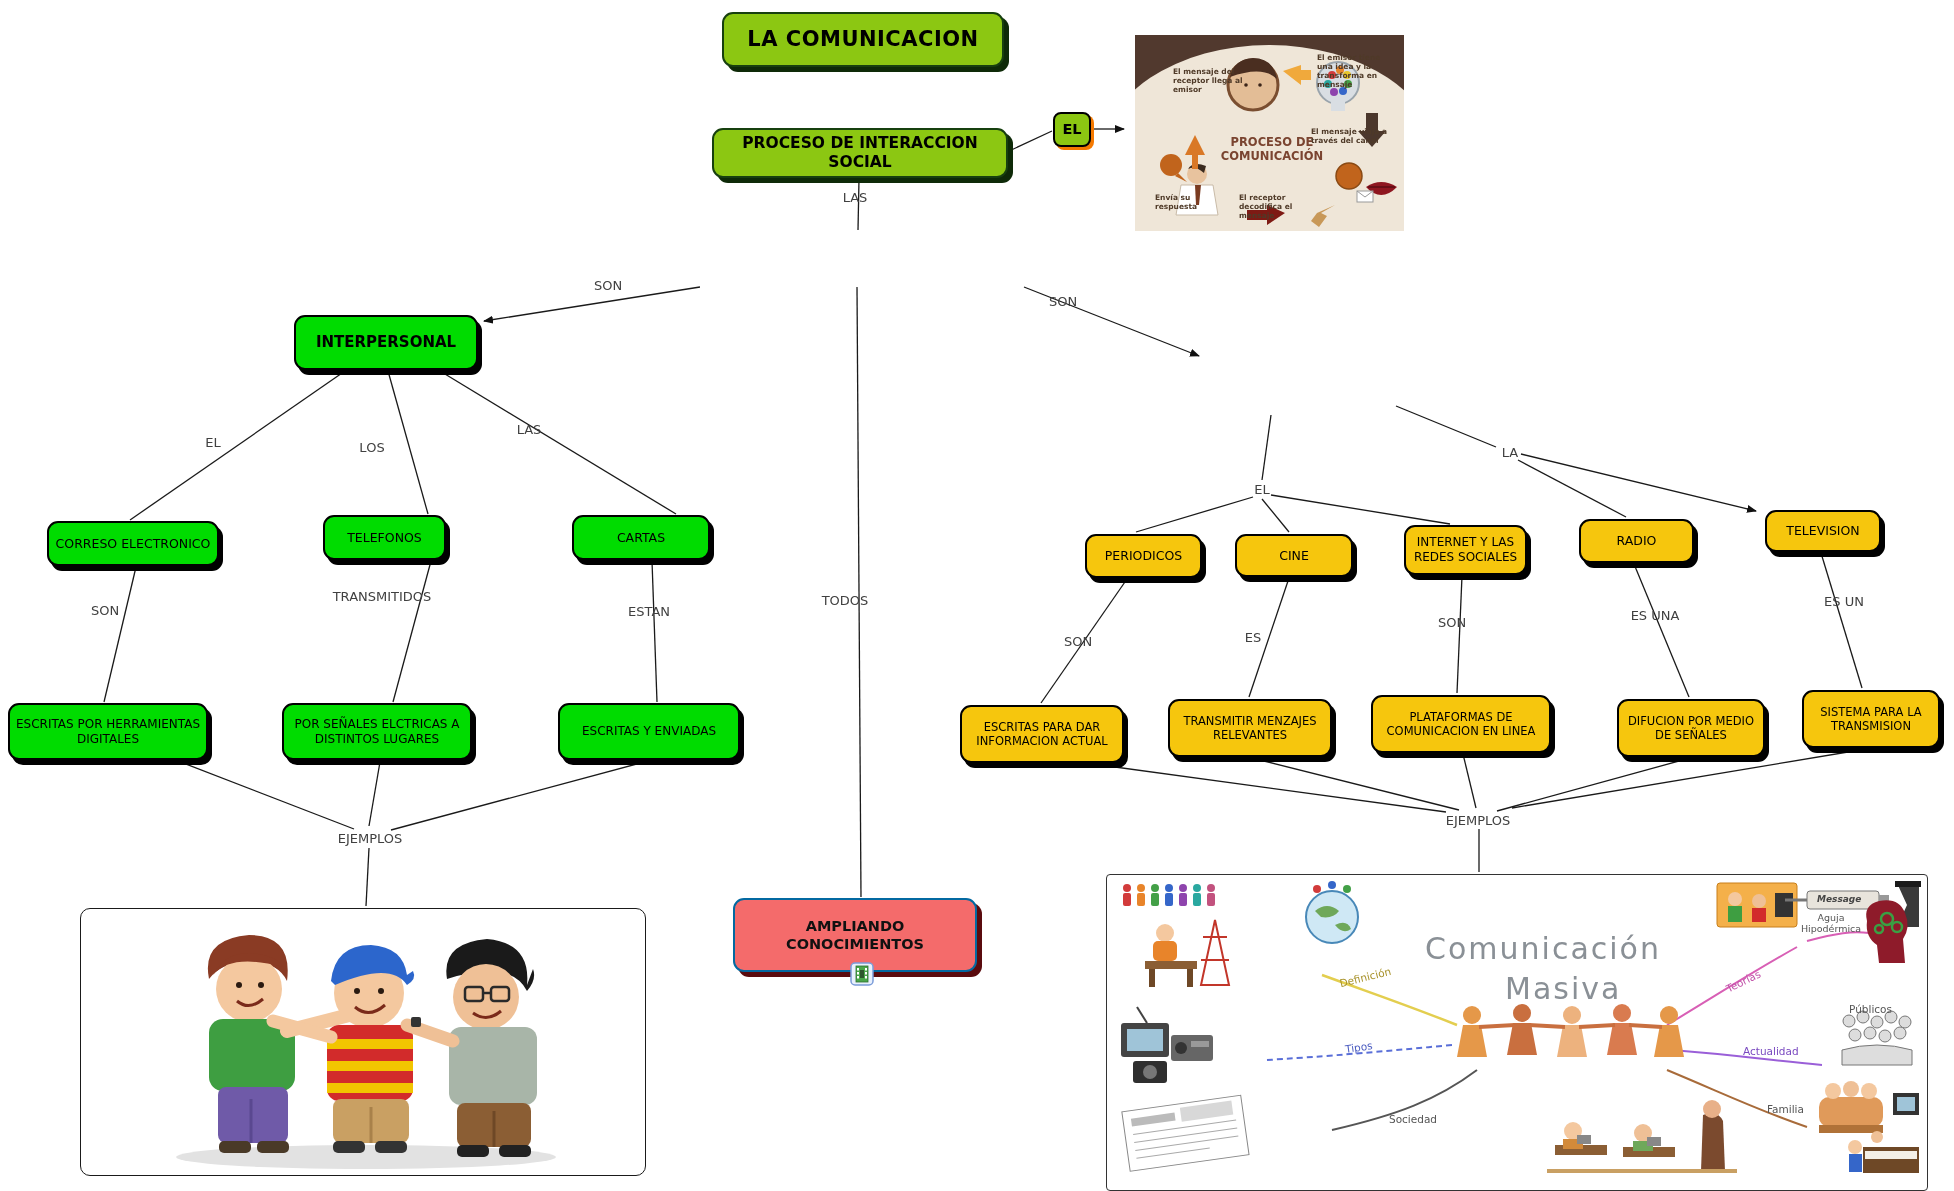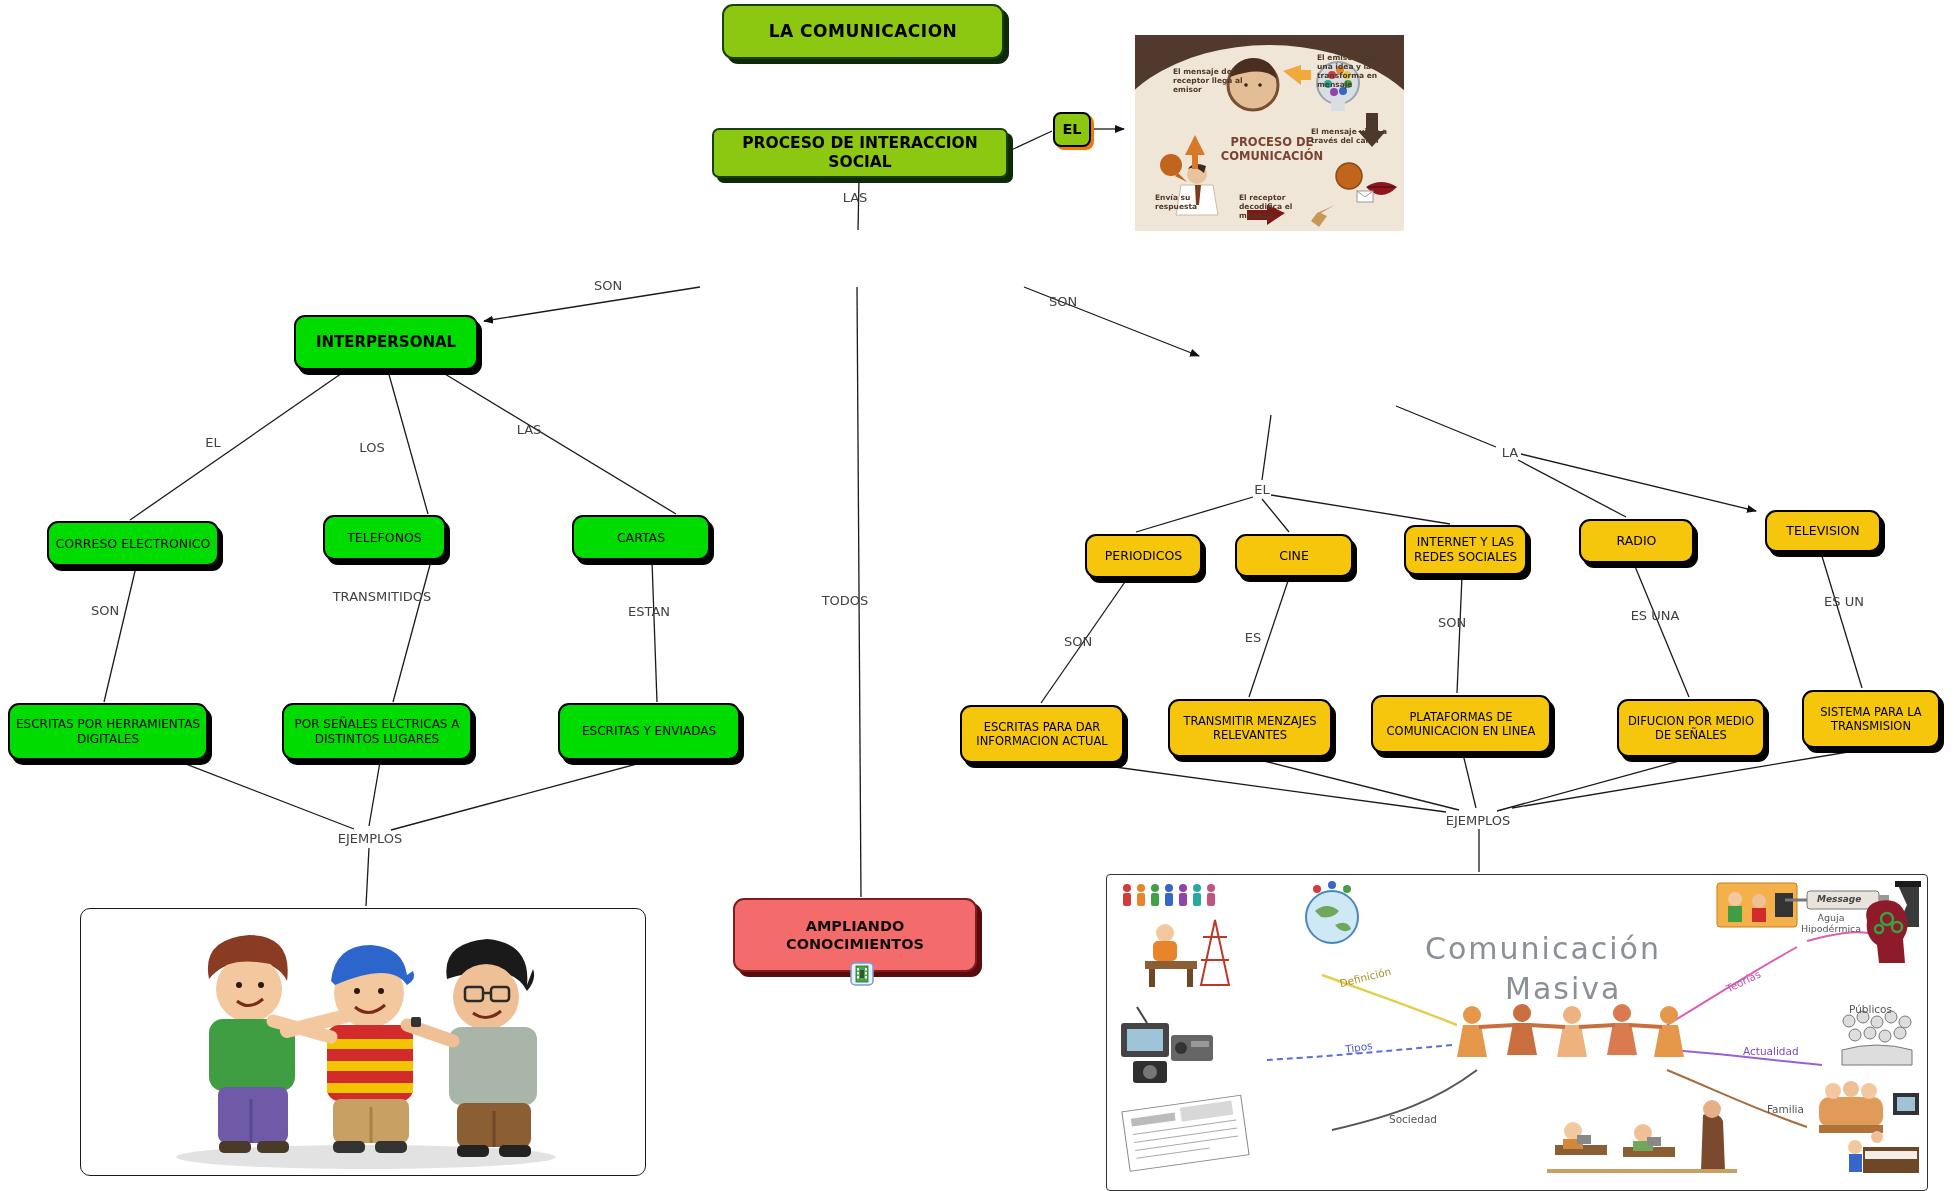--- a/index.html
+++ b/index.html
@@ -4,24 +4,24 @@
 <style>
   html,body{margin:0;padding:0;background:#fff;}
   #canvas{position:relative;width:1954px;height:1191px;background:#fff;overflow:hidden;
           font-family:"DejaVu Sans","Liberation Sans",sans-serif;}
   #wires{position:absolute;left:0;top:0;z-index:1;}
   .node{position:absolute;z-index:3;box-sizing:border-box;display:flex;align-items:center;justify-content:center;
         text-align:center;color:#000;border-radius:11px;padding:2px 6px;line-height:1.25;}
   .n-olive{background:#8CC712;border:2px solid #17400F;box-shadow:5px 5px 0 #0E2A08;font-weight:bold;}
   .n-lime{background:#00DC00;border:2px solid #000;box-shadow:4px 5px 0 #000;}
   .n-gold{background:#F6C60D;border:2px solid #000;box-shadow:4px 5px 0 #000;}
-  .n-red{background:#F46B6B;border:2px solid #7f1d1d;box-shadow:5px 5px 0 #5A0B0E;font-weight:bold;color:#111;}
+  .n-red{background:#F46B6B;border:2px solid #0369a1;box-shadow:5px 5px 0 #5A0B0E;font-weight:bold;color:#111;}
   .bold{font-weight:bold;}
-  .t17{font-size:17px;letter-spacing:.5px;}
-  .t16{font-size:15.5px;border-radius:7px;}
+  .t17{font-size:21px;letter-spacing:.5px;margin-top:8px;}
+  .t16{font-size:15.5px;}
   .t15{font-size:15px;}
   .t14{font-size:14.5px;}
   .t13{font-size:12.5px;}
   .t12{font-size:12px;}
   .t11{font-size:11.5px;}
   .lbl{position:absolute;z-index:2;transform:translate(-50%,-50%);font-size:13px;color:#404040;white-space:nowrap;}
   .img-box{position:absolute;z-index:3;box-sizing:border-box;background:#fff;}
   .ov{position:absolute;z-index:4;}
   .pstep{font-size:7.5px;font-weight:bold;color:#4F3A28;text-align:left;line-height:1.2;}
   .mlbl{font-size:10.5px;color:#555;}

